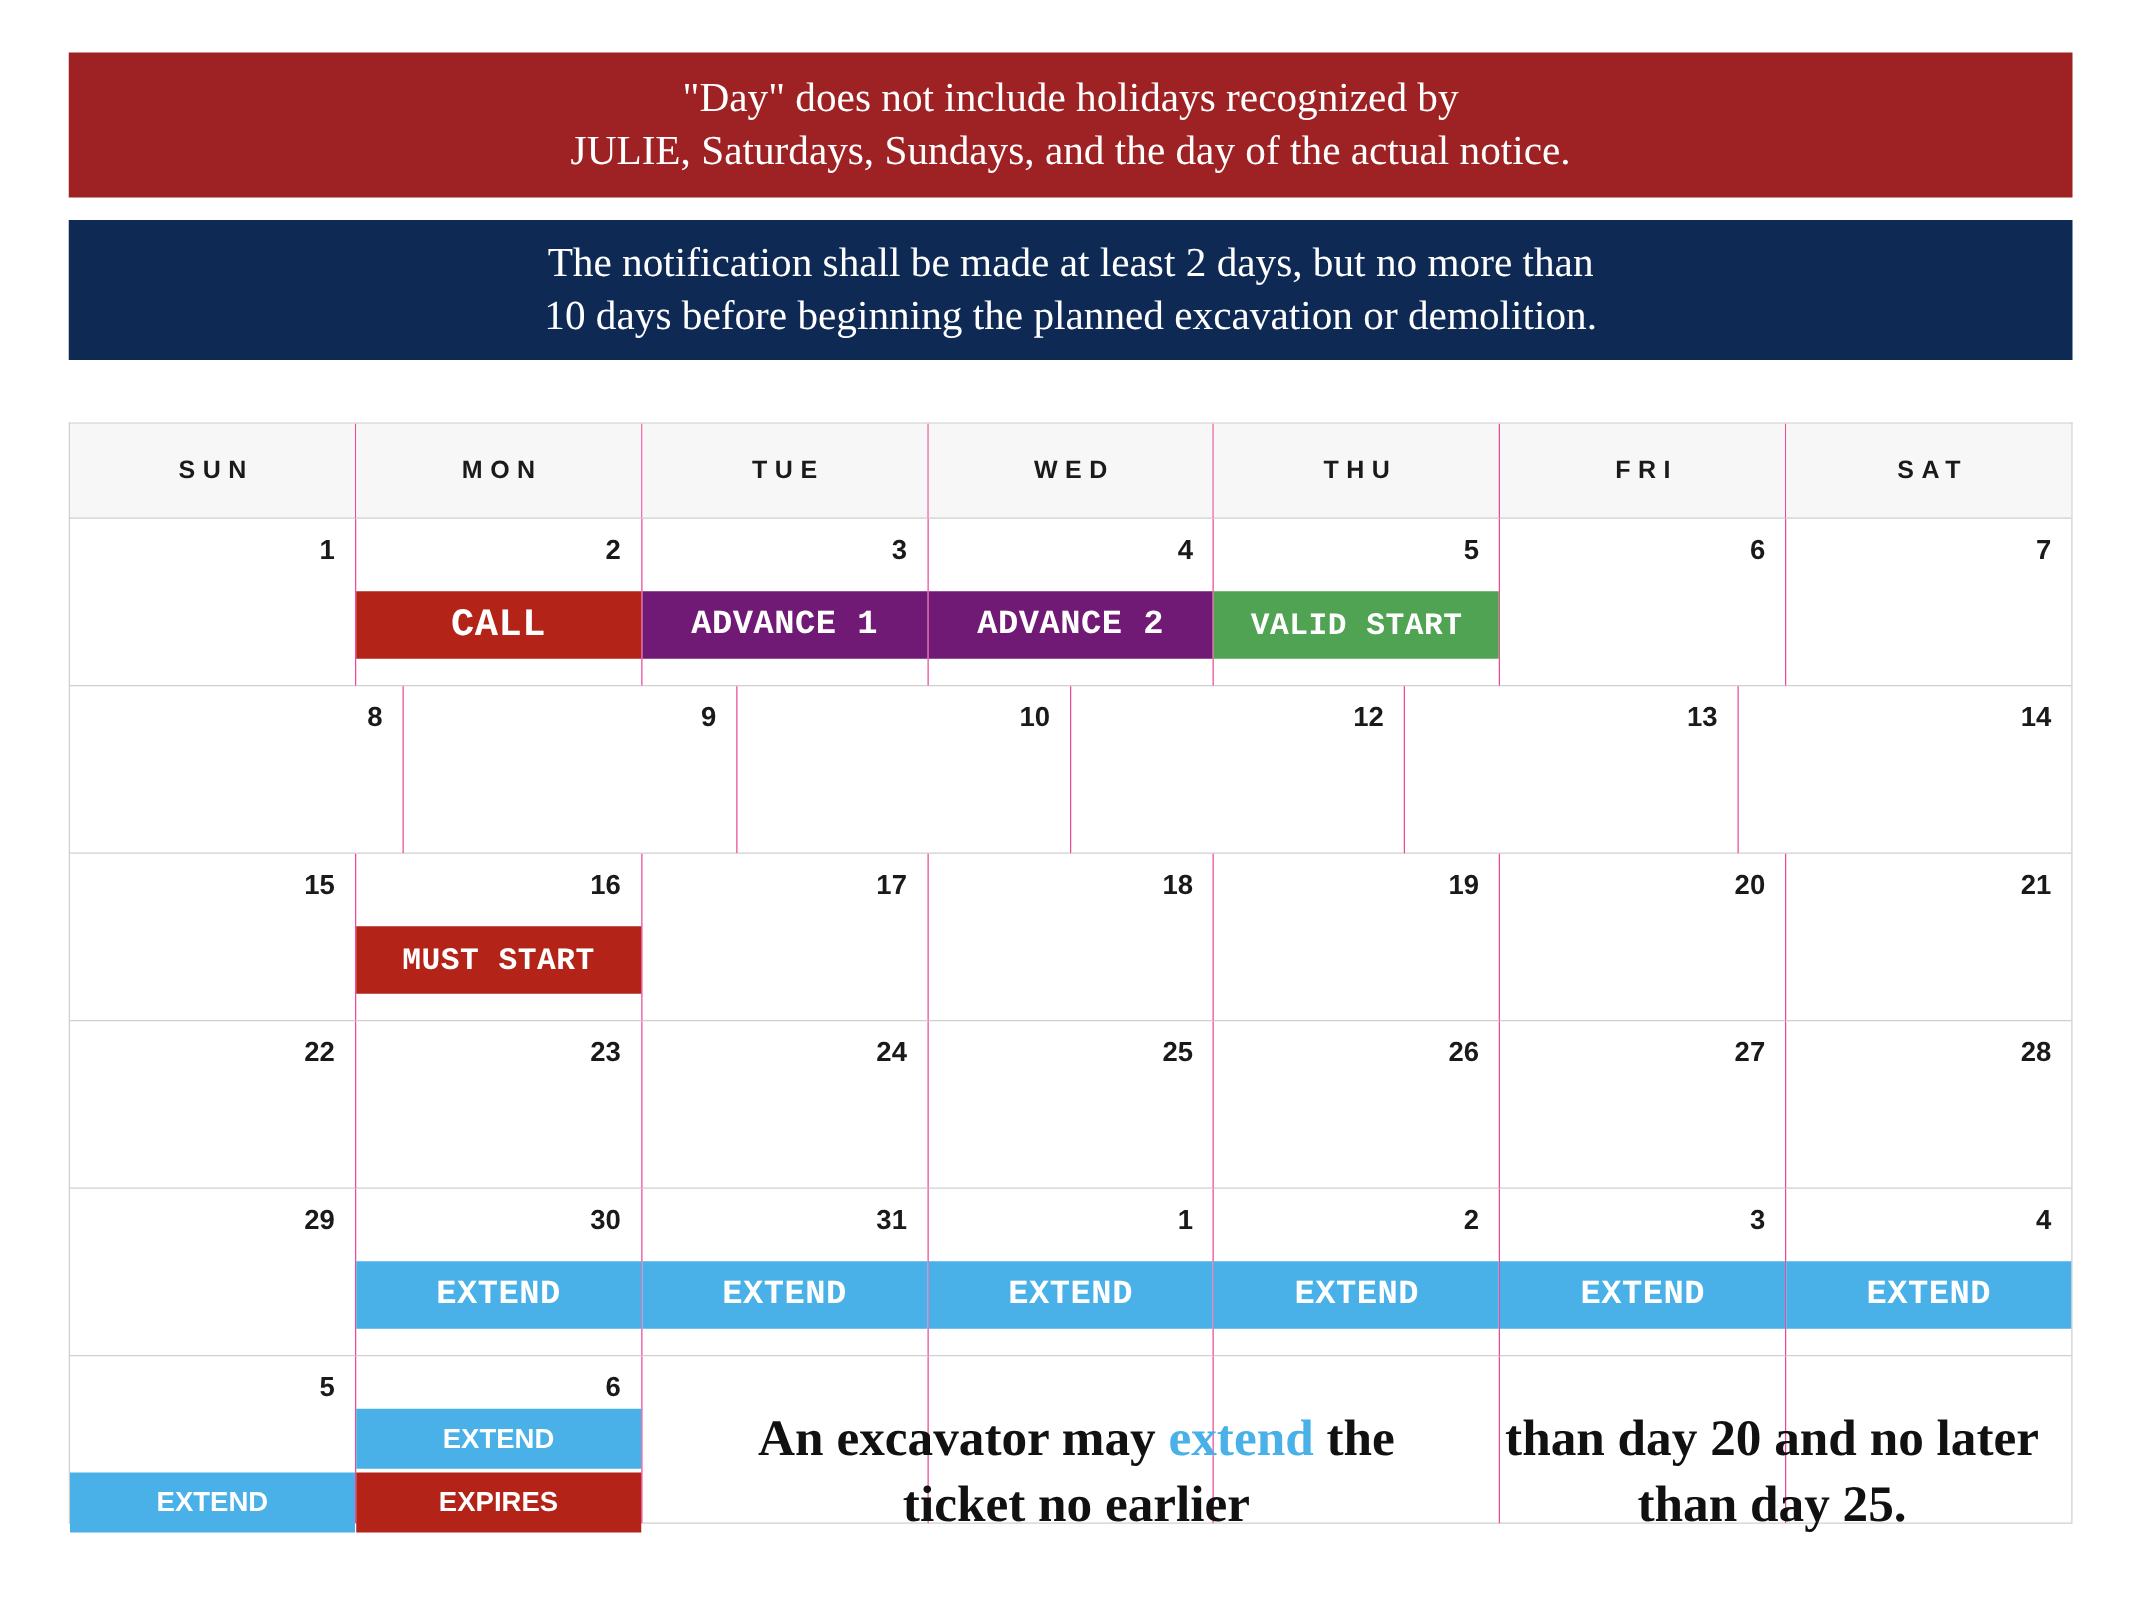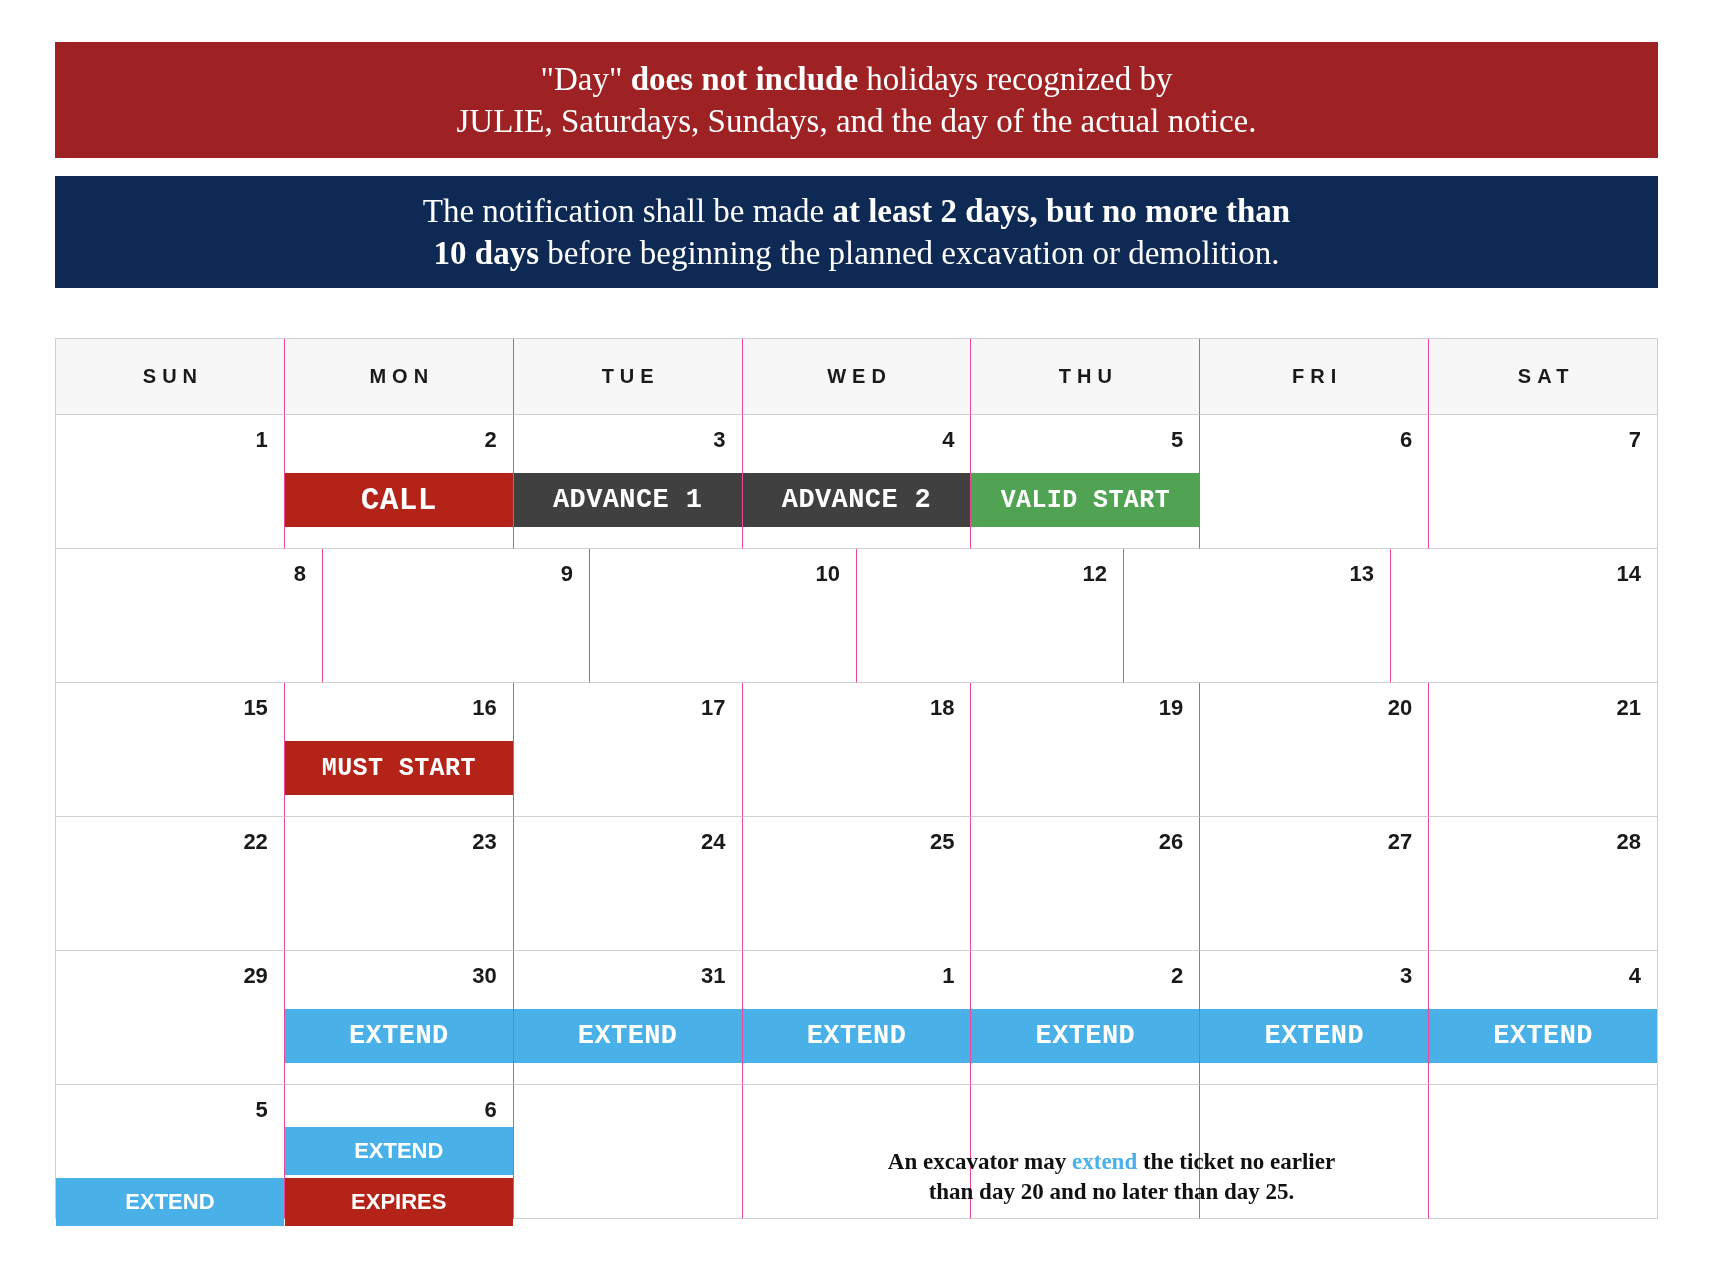--- a/index.html
+++ b/index.html
@@ -41,21 +41,21 @@
     height: 116px;
     background: #9e2123;
     font-size: 33px;
   }
   .banner-navy {
     top: 176px;
     height: 112px;
     background: #0e2a54;
     font-size: 33px;
   }
-  .banner b { font-weight: bold; }
+  .banner b { font-weight: normal; }
 
   
   .calendar {
     position: absolute;
     left: 55px;
     top: 338px;
     width: 1603px;
     border: 1px solid #cfcfcf;
     border-bottom: none;
     box-sizing: border-box;
@@ -113,21 +113,21 @@
     display: flex;
     align-items: center;
     justify-content: center;
     color: #ffffff;
     font-size: 27px;
     font-weight: bold;
     letter-spacing: 0.4px;
     font-family: Liberation Mono, monospace;
   }
   .tag.call      { background: #b42318; font-size: 31px; }
-  .tag.advance   { background: #404040; }
+  .tag.advance   { background: #701a75; }
   .tag.valid     { background: #4fa352; font-size: 25px; }
   .tag.muststart { background: #b42318; font-size: 25px; }
   .tag.extend    { background: #49b1e8; }
 
   
   .last-row .cal-cell { height: 134px; }
   .tag-small {
     position: absolute;
     height: 48px;
     display: flex;
@@ -152,26 +152,26 @@
     left: 0; right: 0;
     bottom: -8px;
     background: #b42318;
     text-align: right;
   }
 
   .note {
     position: absolute;
     left: 0; right: 0; top: 0; bottom: 0;
     display: flex;
-    flex-direction: column;
+    flex-direction: row;
     align-items: center;
     justify-content: center;
     text-align: center;
     font-family: "Liberation Serif", serif;
-    font-size: 23px;
+    font-size: 41px;
     font-weight: bold;
     color: #111111;
     line-height: 1.3;
     padding: 0 10px;
   }
   .note .hl { color: #49b1e8; }
 
   .note-cell {
     position: relative;
   }

